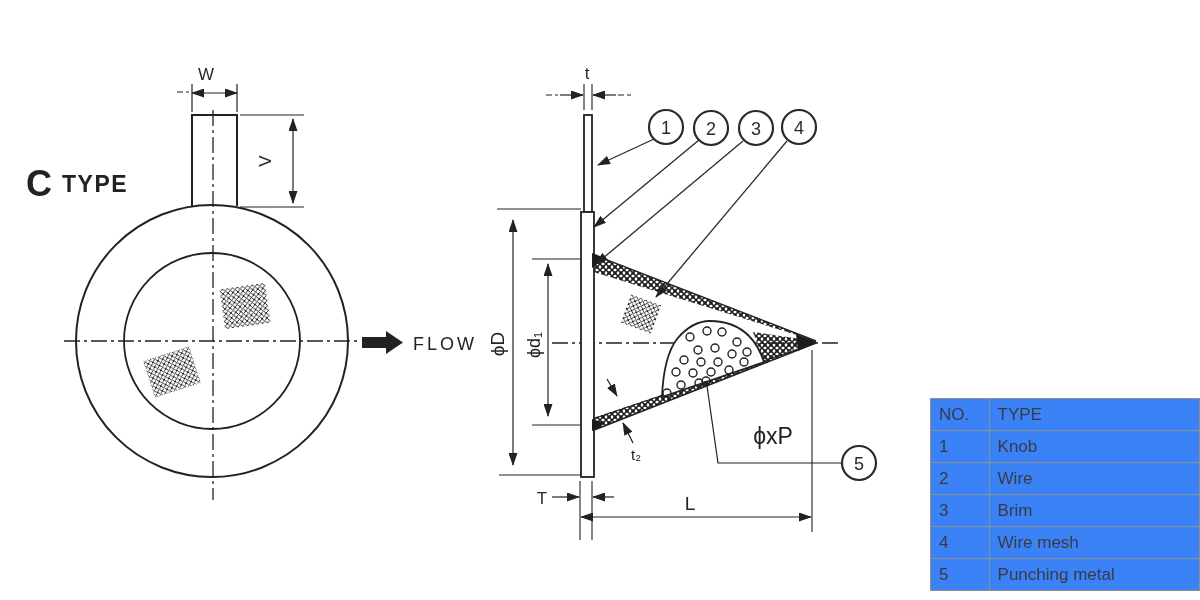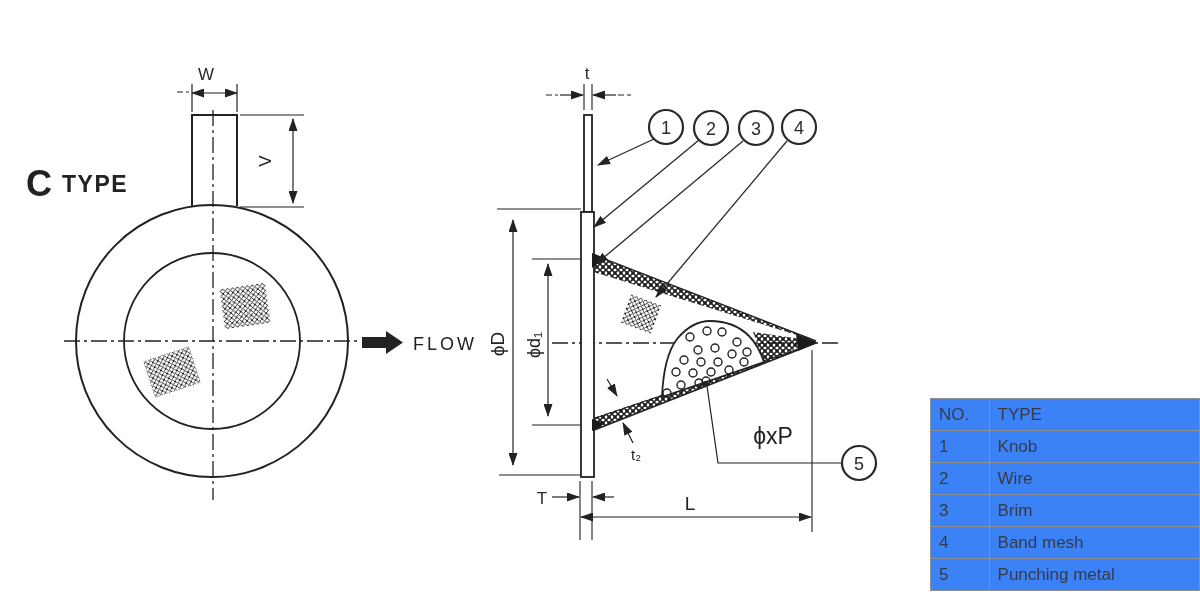--- a/index.html
+++ b/index.html
@@ -212,21 +212,21 @@
     <tr>
       <td class="no-col">2</td>
       <td class="name-col">Wire</td>
     </tr>
     <tr>
       <td class="no-col">3</td>
       <td class="name-col">Brim</td>
     </tr>
     <tr>
       <td class="no-col">4</td>
-      <td class="name-col">Band mesh</td>
+      <td class="name-col">Wire mesh</td>
     </tr>
     <tr>
       <td class="no-col">5</td>
       <td class="name-col">Punching metal</td>
     </tr>
   </tbody>
 </table>
 
 </div>
 

